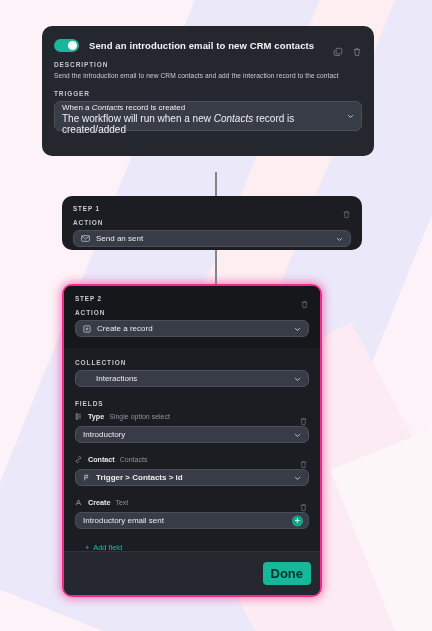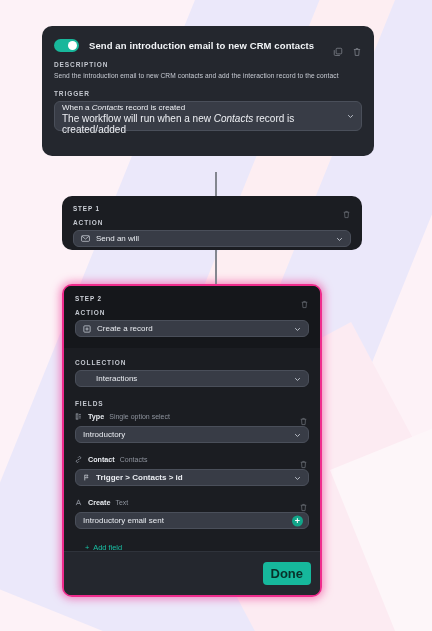--- a/index.html
+++ b/index.html
@@ -177,21 +177,21 @@
         </svg>
       </span>
       <div class="sect-label" style="margin-top:7px;">ACTION</div>
       <div class="select" style="margin-top:4px;">
         <span class="ic">
           <svg viewBox="0 0 16 12" width="9" height="7" fill="none" stroke="#cdd2da" stroke-width="1.3">
             <rect x="1" y="1" width="14" height="10" rx="1.5"></rect>
               <path d="M1.6 1.8 8 7l6.4-5.2"></path>
           </svg>
         </span>
-        <span>Send an will</span>
+        <span>Send an sent</span>
         <span class="chev">
           <svg viewBox="0 0 12 12" width="7" height="7" fill="none" stroke="#c3c8d1" stroke-width="1.6">
               <path d="M2 4.5 6 8.5 10 4.5"></path>
             </svg>
         </span>
       </div>
     </div>
   </div>
 
   <div class="card" id="step2">

